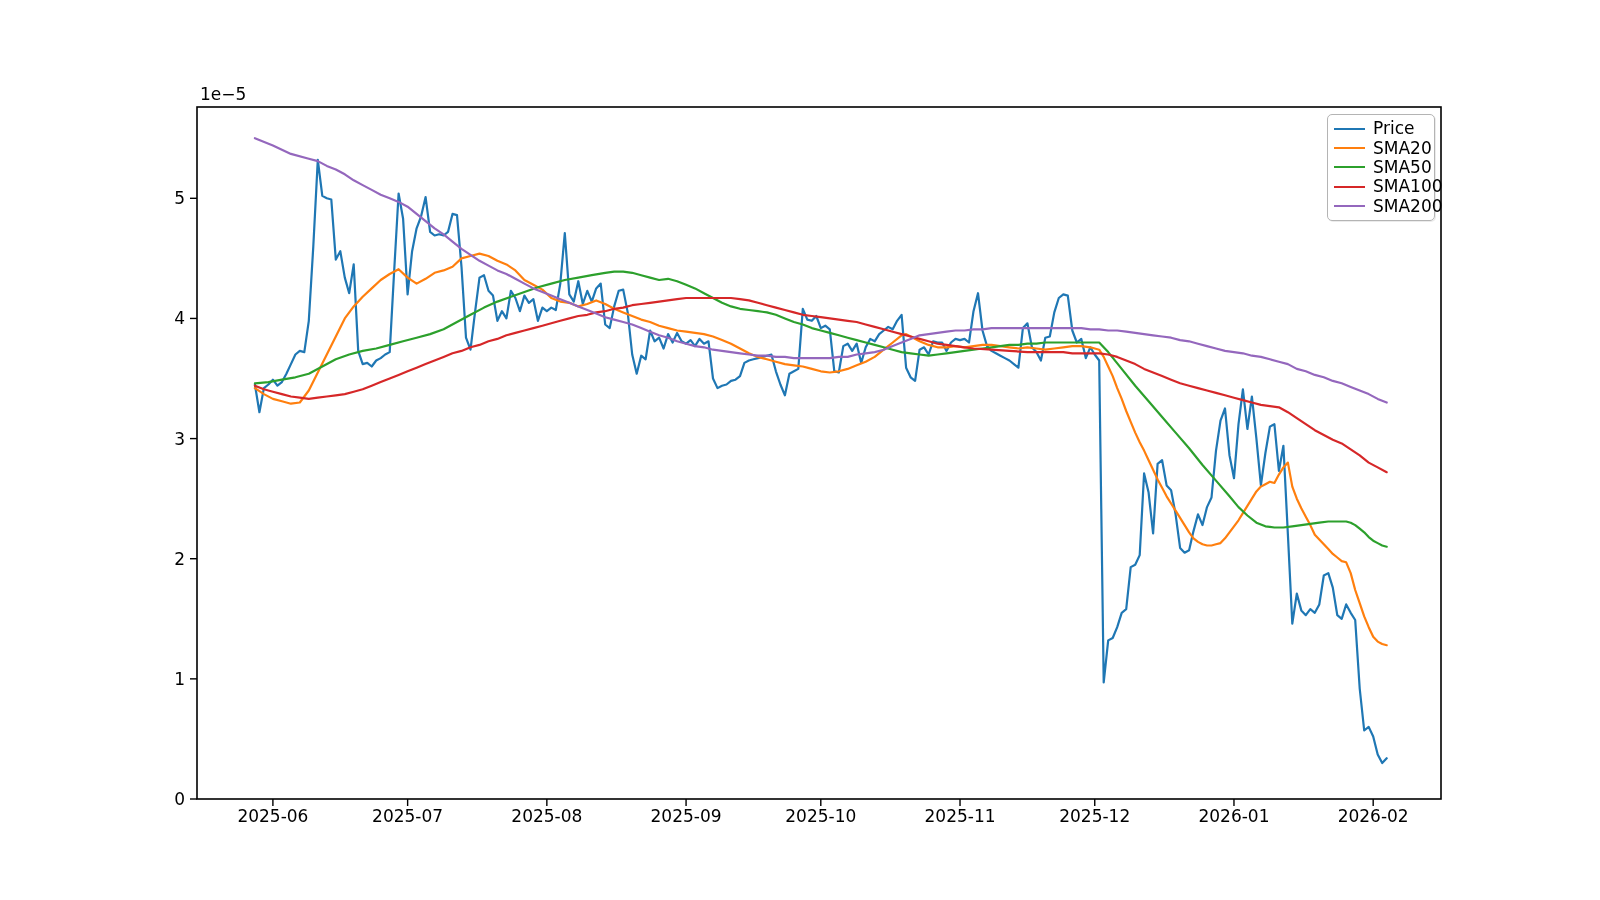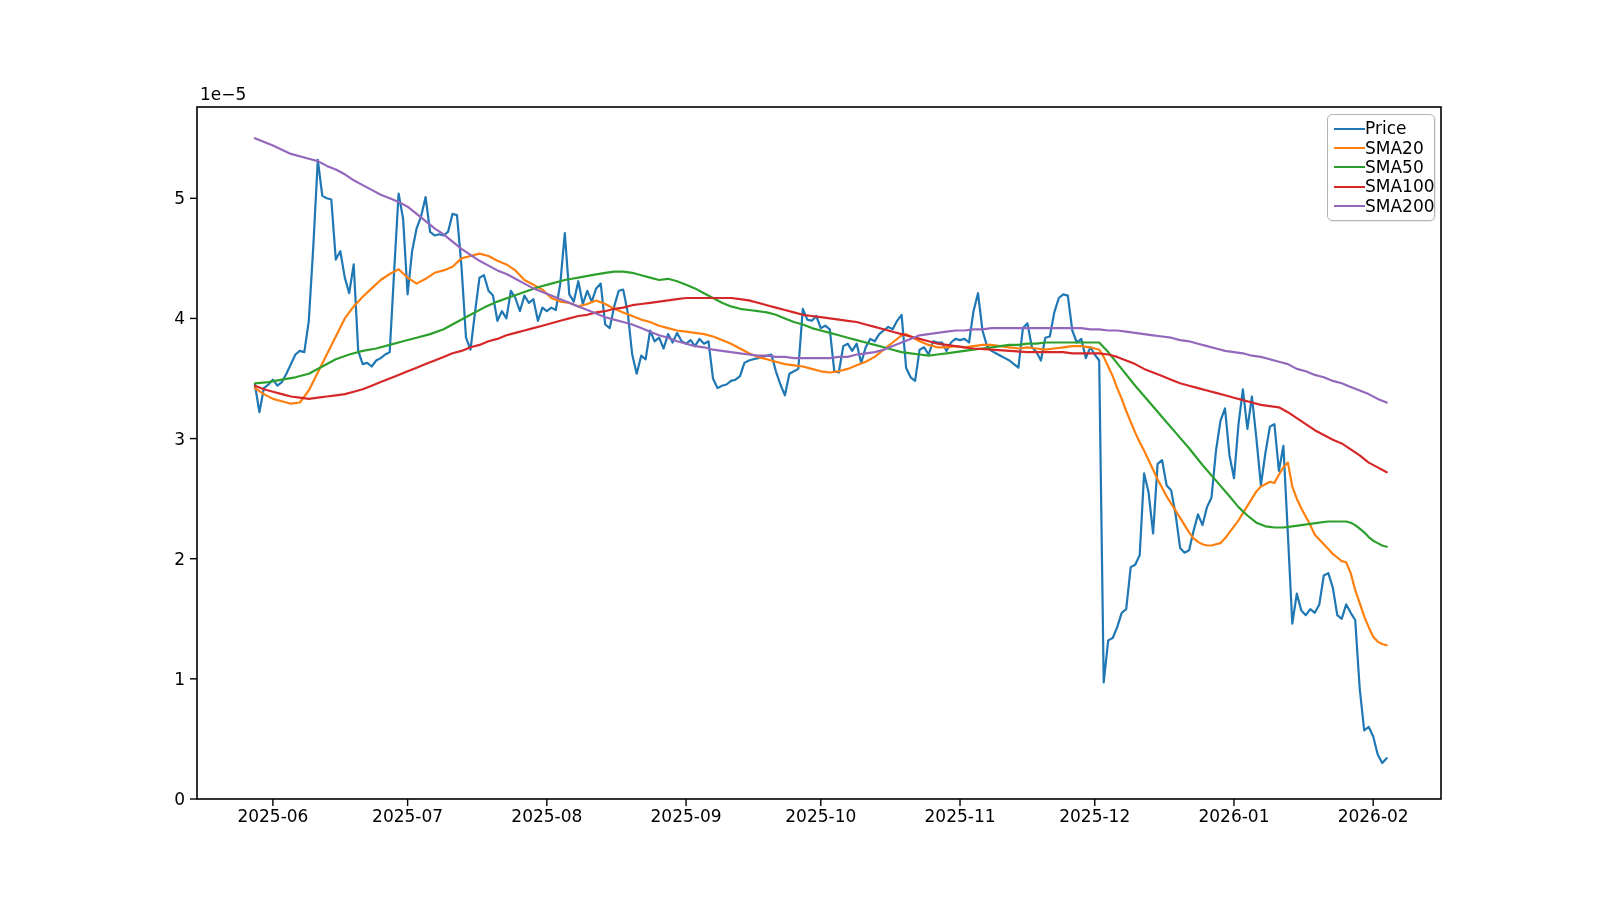--- a/index.html
+++ b/index.html
@@ -4,21 +4,21 @@
 <style>
   html,body{margin:0;padding:0;background:#ffffff;}
   .figure{position:relative;width:1600px;height:900px;background:#ffffff;overflow:hidden;
           font-family:"DejaVu Sans", sans-serif;}
   #chart-svg{position:absolute;left:0;top:0;}
   .legend{position:absolute;left:1327px;top:114px;width:108px;height:107px;
           border:1px solid #b4b4b4;border-radius:5px;background:rgba(255,255,255,0.88);
           box-shadow:1px 1px 0 rgba(0,0,0,0.08);
           display:flex;flex-direction:column;justify-content:space-around;
           padding:4px 6px;box-sizing:border-box;z-index:5;}
-  .legend-row{display:flex;align-items:center;gap:0;height:19px;}
+  .legend-row{display:flex;align-items:center;gap:8px;height:19px;}
   .legend-line{width:31px;height:0;border-top:2.6px solid #000;flex:0 0 auto;}
   .legend-label{font-size:17px;color:#000000;line-height:1;white-space:nowrap;}
   text{font-family:"DejaVu Sans", sans-serif;fill:#000000;}
 </style>
 </head>
 <body>
 
 <div class="figure">
   <svg id="chart-svg" width="1600" height="900" viewBox="0 0 1600 900">
     <g id="axes-layer">

